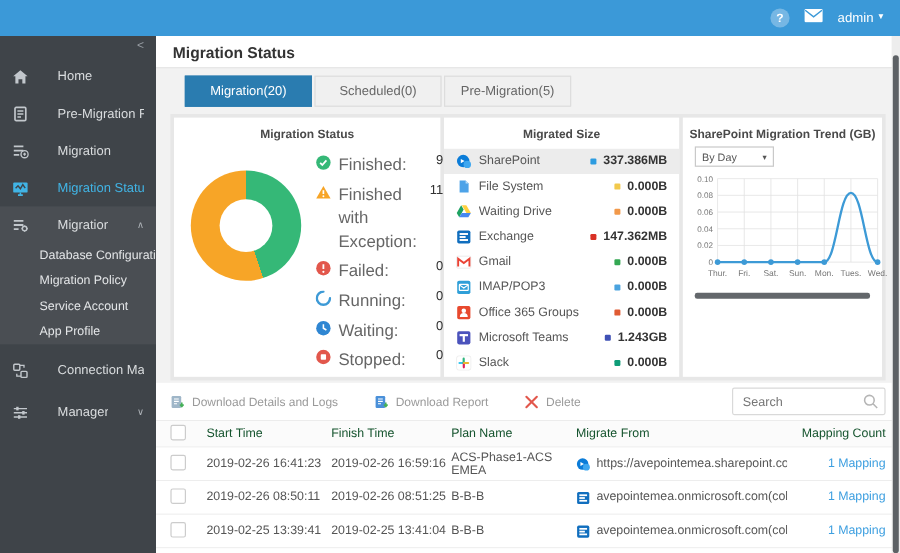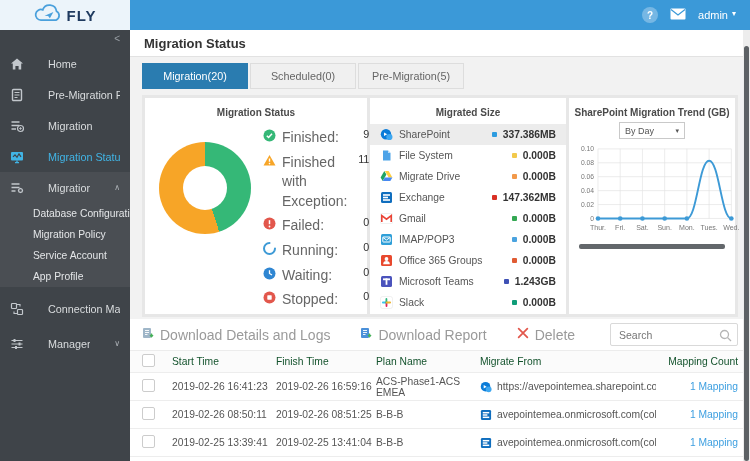--- a/index.html
+++ b/index.html
@@ -24,21 +24,21 @@
   .nav-item.active{color:#41b4e5}
   .nav-item.active svg{color:#41b4e5}
   .nav-label{flex:1;white-space:nowrap;overflow:hidden}
   .chev{font-size:8px;color:#aeb3b8}
   .menu-group{background:#4a4e53}
   .sub-item{height:21px;line-height:21px;padding-left:33px;font-size:10.3px;color:#e4e6e8;white-space:nowrap;cursor:pointer}
 
   .main{flex:1;background:#f2f2f2;position:relative;overflow:hidden}
   .page-header{height:27px;background:#fff;border-bottom:1px solid #e2e2e2;display:flex;align-items:center;padding:0 14px}
   .page-title{font-size:13px;font-weight:bold;color:#333}
-  .tabs{padding:6px 12px;display:flex;gap:2px;height:38px}
+  .tabs{padding:6px 24px;display:flex;gap:2px;height:38px}
   .tab{width:106px;height:26px;font-size:10.8px;display:flex;align-items:center;justify-content:center;background:#f0f0f0;border:1px solid #ddd;color:#666;cursor:pointer}
   .tab.active{background:#2a7cb0;border-color:#2a7cb0;color:#fff}
 
   
   .dash{margin:0 12px;height:222px;background:#e7e7e7;padding:3px;display:flex;gap:3px}
   .panel{background:#fff;height:100%}
   .panel-title{text-align:center;font-size:10px;font-weight:bold;color:#4a4a4a;padding-top:9px}
   .panel-status{width:222px;flex-shrink:0}
   .status-content{display:flex;padding:10px 12px 0 14px;gap:12px}
   .donut{width:92px;height:92px;border-radius:50%;position:relative;margin-top:14px;flex-shrink:0}
@@ -52,33 +52,33 @@
   .panel-size{width:196px;flex-shrink:0}
   .size-list{margin-top:6px}
   .size-row{height:21px;display:flex;align-items:center;padding:0 10px;gap:6px;cursor:pointer}
   .size-row.selected{background:#ececec}
   .size-row svg{width:13px;height:13px;flex-shrink:0}
   .svc-name{flex:1;font-size:10.3px;color:#555;white-space:nowrap;overflow:hidden}
   .bullet{width:5px;height:5px;border-radius:1px;flex-shrink:0}
   .svc-size{font-size:10.3px;font-weight:bold;color:#333}
 
   .panel-trend{flex:1;display:flex;flex-direction:column;min-width:0}
-  .trend-toolbar{display:flex;justify-content:center;padding:4px 10px 0}
+  .trend-toolbar{display:flex;justify-content:flex-start;padding:4px 10px 0}
   .select-box{width:66px;height:17px;border:1px solid #c9c9c9;background:#fff;font-size:9px;color:#555;display:flex;align-items:center;justify-content:space-between;padding:0 5px;cursor:pointer}
   .select-caret{font-size:7px;color:#555}
   #trend-svg{width:172px;height:99px;margin:0 auto;display:block}
   .hscroll{height:5px;background:#63676b;border-radius:2px;margin:6px 10px 0;cursor:pointer}
   .grid{stroke:#e3e3e3;stroke-width:0.7}
   .yt{font-size:7px;fill:#777;text-anchor:end}
   .xt{font-size:7.3px;fill:#777;text-anchor:middle}
   .trendline{fill:none;stroke-width:2}
 
   
   .toolbar{height:32px;background:#fff;margin-top:2px;display:flex;align-items:center;padding:0 12px;gap:30px;border-bottom:1px solid #ececec}
-  .tool-btn{display:flex;align-items:flex-start;gap:6px;font-size:14px;color:#9a9a9a;cursor:pointer}
+  .tool-btn{display:flex;align-items:flex-end;gap:6px;font-size:10px;color:#9a9a9a;cursor:pointer}
   .tool-btn svg{width:12px;height:12px}
   .search-wrap{margin-left:auto;position:relative}
   .search-input{width:128px;height:23px;border:1px solid #d9d9d9;border-radius:2px;font-size:10.5px;padding:0 24px 0 8px;color:#555;outline:none;font-family:inherit;background:#fff}
   .search-icon{position:absolute;right:6px;top:5px;cursor:pointer}
 
   .tbl{background:#fff}
   .tr{display:flex;align-items:center;padding:0 12px;border-bottom:1px solid #ededed}
   .tr.head{height:22px;background:#fbfbfb;color:#14532d}
   .tr.body{height:28px;color:#555;background:#fff}
   .td{font-size:10.3px}
@@ -93,29 +93,20 @@
   .map-link{color:#3d9fe0;font-size:10.3px;text-decoration:none;cursor:pointer}
   .checkbox{width:13px;height:13px;border:1px solid #ccc;border-radius:2px;background:#fff;cursor:pointer}
 
   .vscrollbar{position:absolute;top:0;right:0;width:7px;height:100%;background:#ededed}
   .vthumb{position:absolute;top:16px;bottom:0;left:1px;width:5px;background:#5d6165;border-radius:3px;cursor:pointer}
 </style>
 </head>
 <body>
 
 <div class="topbar">
-  <div class="logo-area">
-    <span>
-      <svg width="30" height="20" viewBox="0 0 34 22">
-          <path d="M8 19 a6 6 0 1 1 2-11.6 A8 8 0 0 1 25.5 9 a5.5 5.5 0 0 1-.5 10 Z" fill="none" stroke="#4aa0dc" stroke-width="2"></path>
-          <path d="M12 14 l10-4 -4 7 -2-2.5 Z" fill="#4aa0dc"></path>
-        </svg>
-    </span>
-    <span class="logo-text">FLY</span>
-  </div>
   <div class="topbar-right">
     <span class="help-circle">?</span>
     <span>
       <svg width="16" height="12" viewBox="0 0 16 12">
           <rect x="0.5" y="0.5" width="15" height="11" rx="1" fill="#fff"></rect>
           <path d="M1 1.5 L8 7 15 1.5" fill="none" stroke="#3b99d8" stroke-width="1.2"></path>
         </svg>
     </span>
     <span class="user">
       <span>admin</span>
@@ -291,21 +282,21 @@
             <span class="svc-name">File System</span>
             <span class="bullet" style="background: rgb(242, 201, 76);"></span>
             <span class="svc-size">0.000B</span>
           </div>
           <div class="size-row">
             <svg viewBox="0 0 13 13">
                 <polygon points="4.3,1 0.6,7.6 2.7,11 6.4,4.6" fill="#1ea362"></polygon>
                 <polygon points="4.9,1 8.6,1 12.4,7.6 8.7,7.6" fill="#ffcf3e"></polygon>
                 <polygon points="2.7,11 10.3,11 12.4,7.6 4.8,7.6" fill="#4688f1"></polygon>
               </svg>
-            <span class="svc-name">Migrate Drive</span>
+            <span class="svc-name">Waiting Drive</span>
             <span class="bullet" style="background: rgb(242, 153, 74);"></span>
             <span class="svc-size">0.000B</span>
           </div>
           <div class="size-row">
             <svg viewBox="0 0 13 13">
                 <rect x="1" y="1" width="11" height="11" rx="1.5" fill="#106ebe"></rect>
                 <rect x="3" y="3.2" width="7" height="1.6" fill="#fff"></rect>
                 <rect x="3" y="5.7" width="5" height="1.6" fill="#fff"></rect>
                 <rect x="3" y="8.2" width="7" height="1.6" fill="#fff"></rect>
               </svg>

